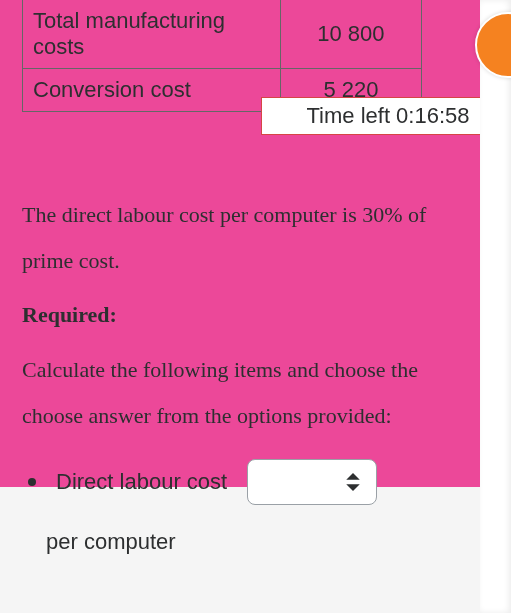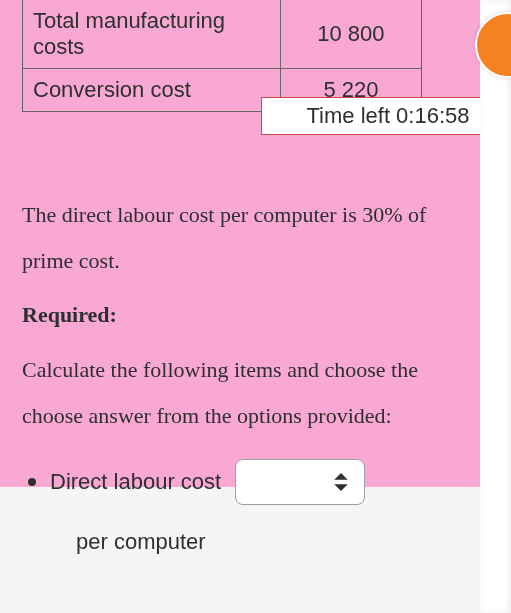--- a/index.html
+++ b/index.html
@@ -15,21 +15,21 @@
     position: relative;
     width: 511px;
     height: 613px;
   }
   .question-panel {
     position: absolute;
     left: 0;
     top: 0;
     width: 480px;
     height: 487px;
-    background: #f9a8d4;
+    background: #ec4899;
     box-sizing: border-box;
     padding: 0 44px 0 22px;
     color: #2d2f30;
     font-size: 22px;
   }
   table.costs {
     border-collapse: collapse;
     width: 400px;
     margin-top: 0;
   }
@@ -71,37 +71,37 @@
     line-height: 2.1;
   }
   .body-text p { margin: 0 0 8px 0; font-family: Liberation Serif, serif; }
   .required {
     font-weight: bold;
     margin: 18px 0 18px 0;
   }
   .answer-row {
     display: flex;
     align-items: center;
-    gap: 10px;
+    gap: 16px;
     margin-top: 20px;
   }
   .bullet {
     width: 8px;
     height: 8px;
     background: #2d2f30;
     border-radius: 50%;
     flex: 0 0 auto;
     margin-left: 6px;
     margin-right: 4px;
   }
   .answer-label {
     font-size: 22px;
   }
   .answer-line2 {
-    margin-left: 54px;
+    margin-left: 24px;
     margin-top: 14px;
     font-size: 22px;
   }
   .select-box {
     width: 130px;
     height: 46px;
     background: #ffffff;
     border: 1px solid #9aa0a6;
     border-radius: 8px;
     display: flex;

